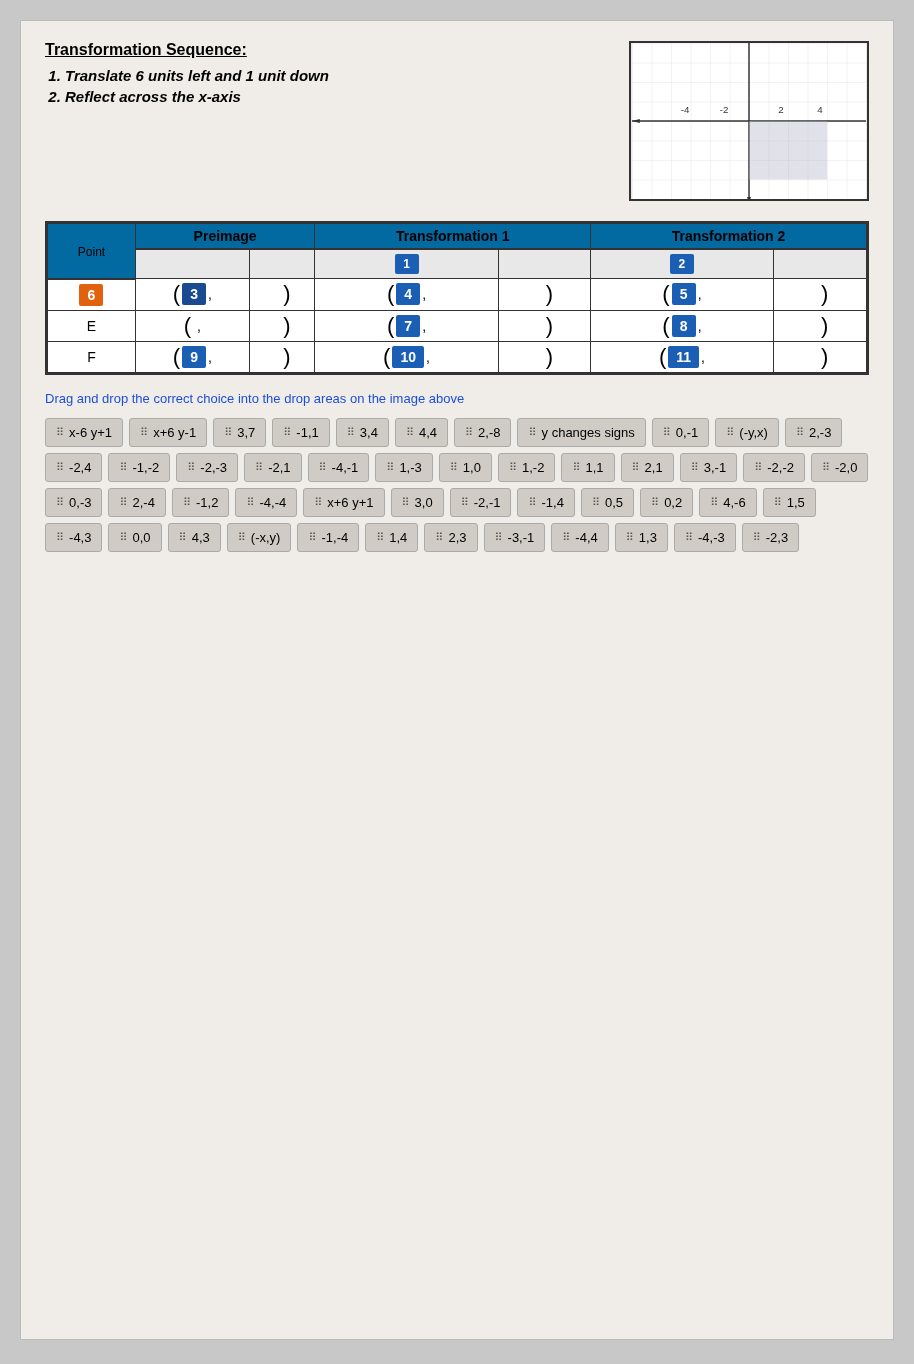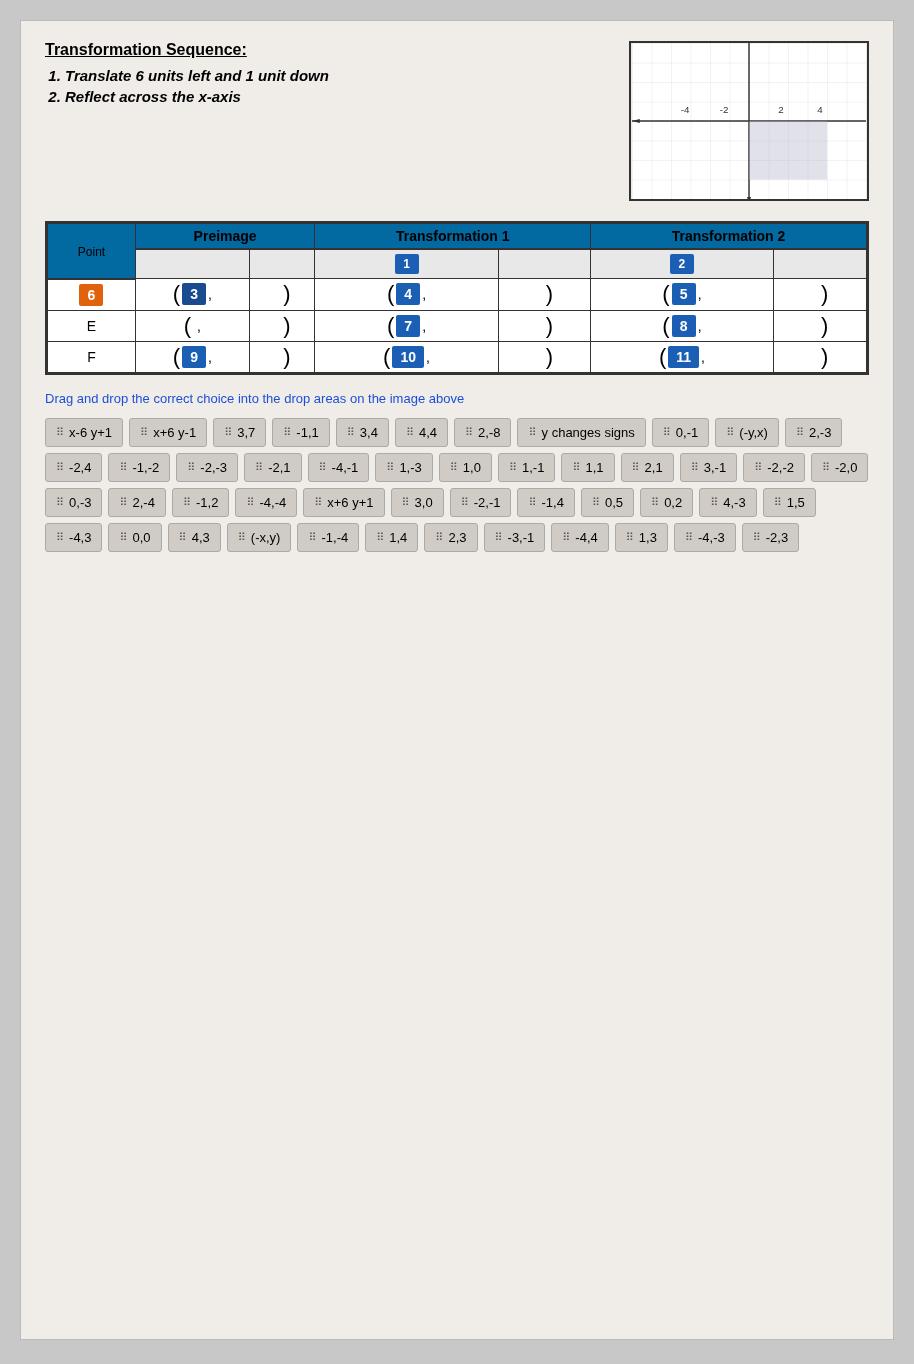--- a/index.html
+++ b/index.html
@@ -426,21 +426,21 @@
       <div class="drag-item">
         <span class="drag-icon">⠿</span>
         <span>1,-3</span>
       </div>
       <div class="drag-item">
         <span class="drag-icon">⠿</span>
         <span>1,0</span>
       </div>
       <div class="drag-item">
         <span class="drag-icon">⠿</span>
-        <span>1,-1</span>
+        <span>1,-2</span>
       </div>
       <div class="drag-item">
         <span class="drag-icon">⠿</span>
         <span>1,1</span>
       </div>
       <div class="drag-item">
         <span class="drag-icon">⠿</span>
         <span>2,1</span>
       </div>
       <div class="drag-item">
@@ -490,21 +490,21 @@
       <div class="drag-item">
         <span class="drag-icon">⠿</span>
         <span>0,5</span>
       </div>
       <div class="drag-item">
         <span class="drag-icon">⠿</span>
         <span>0,2</span>
       </div>
       <div class="drag-item">
         <span class="drag-icon">⠿</span>
-        <span>4,-3</span>
+        <span>4,-6</span>
       </div>
       <div class="drag-item">
         <span class="drag-icon">⠿</span>
         <span>1,5</span>
       </div>
       <div class="drag-item">
         <span class="drag-icon">⠿</span>
         <span>-4,3</span>
       </div>
       <div class="drag-item">

